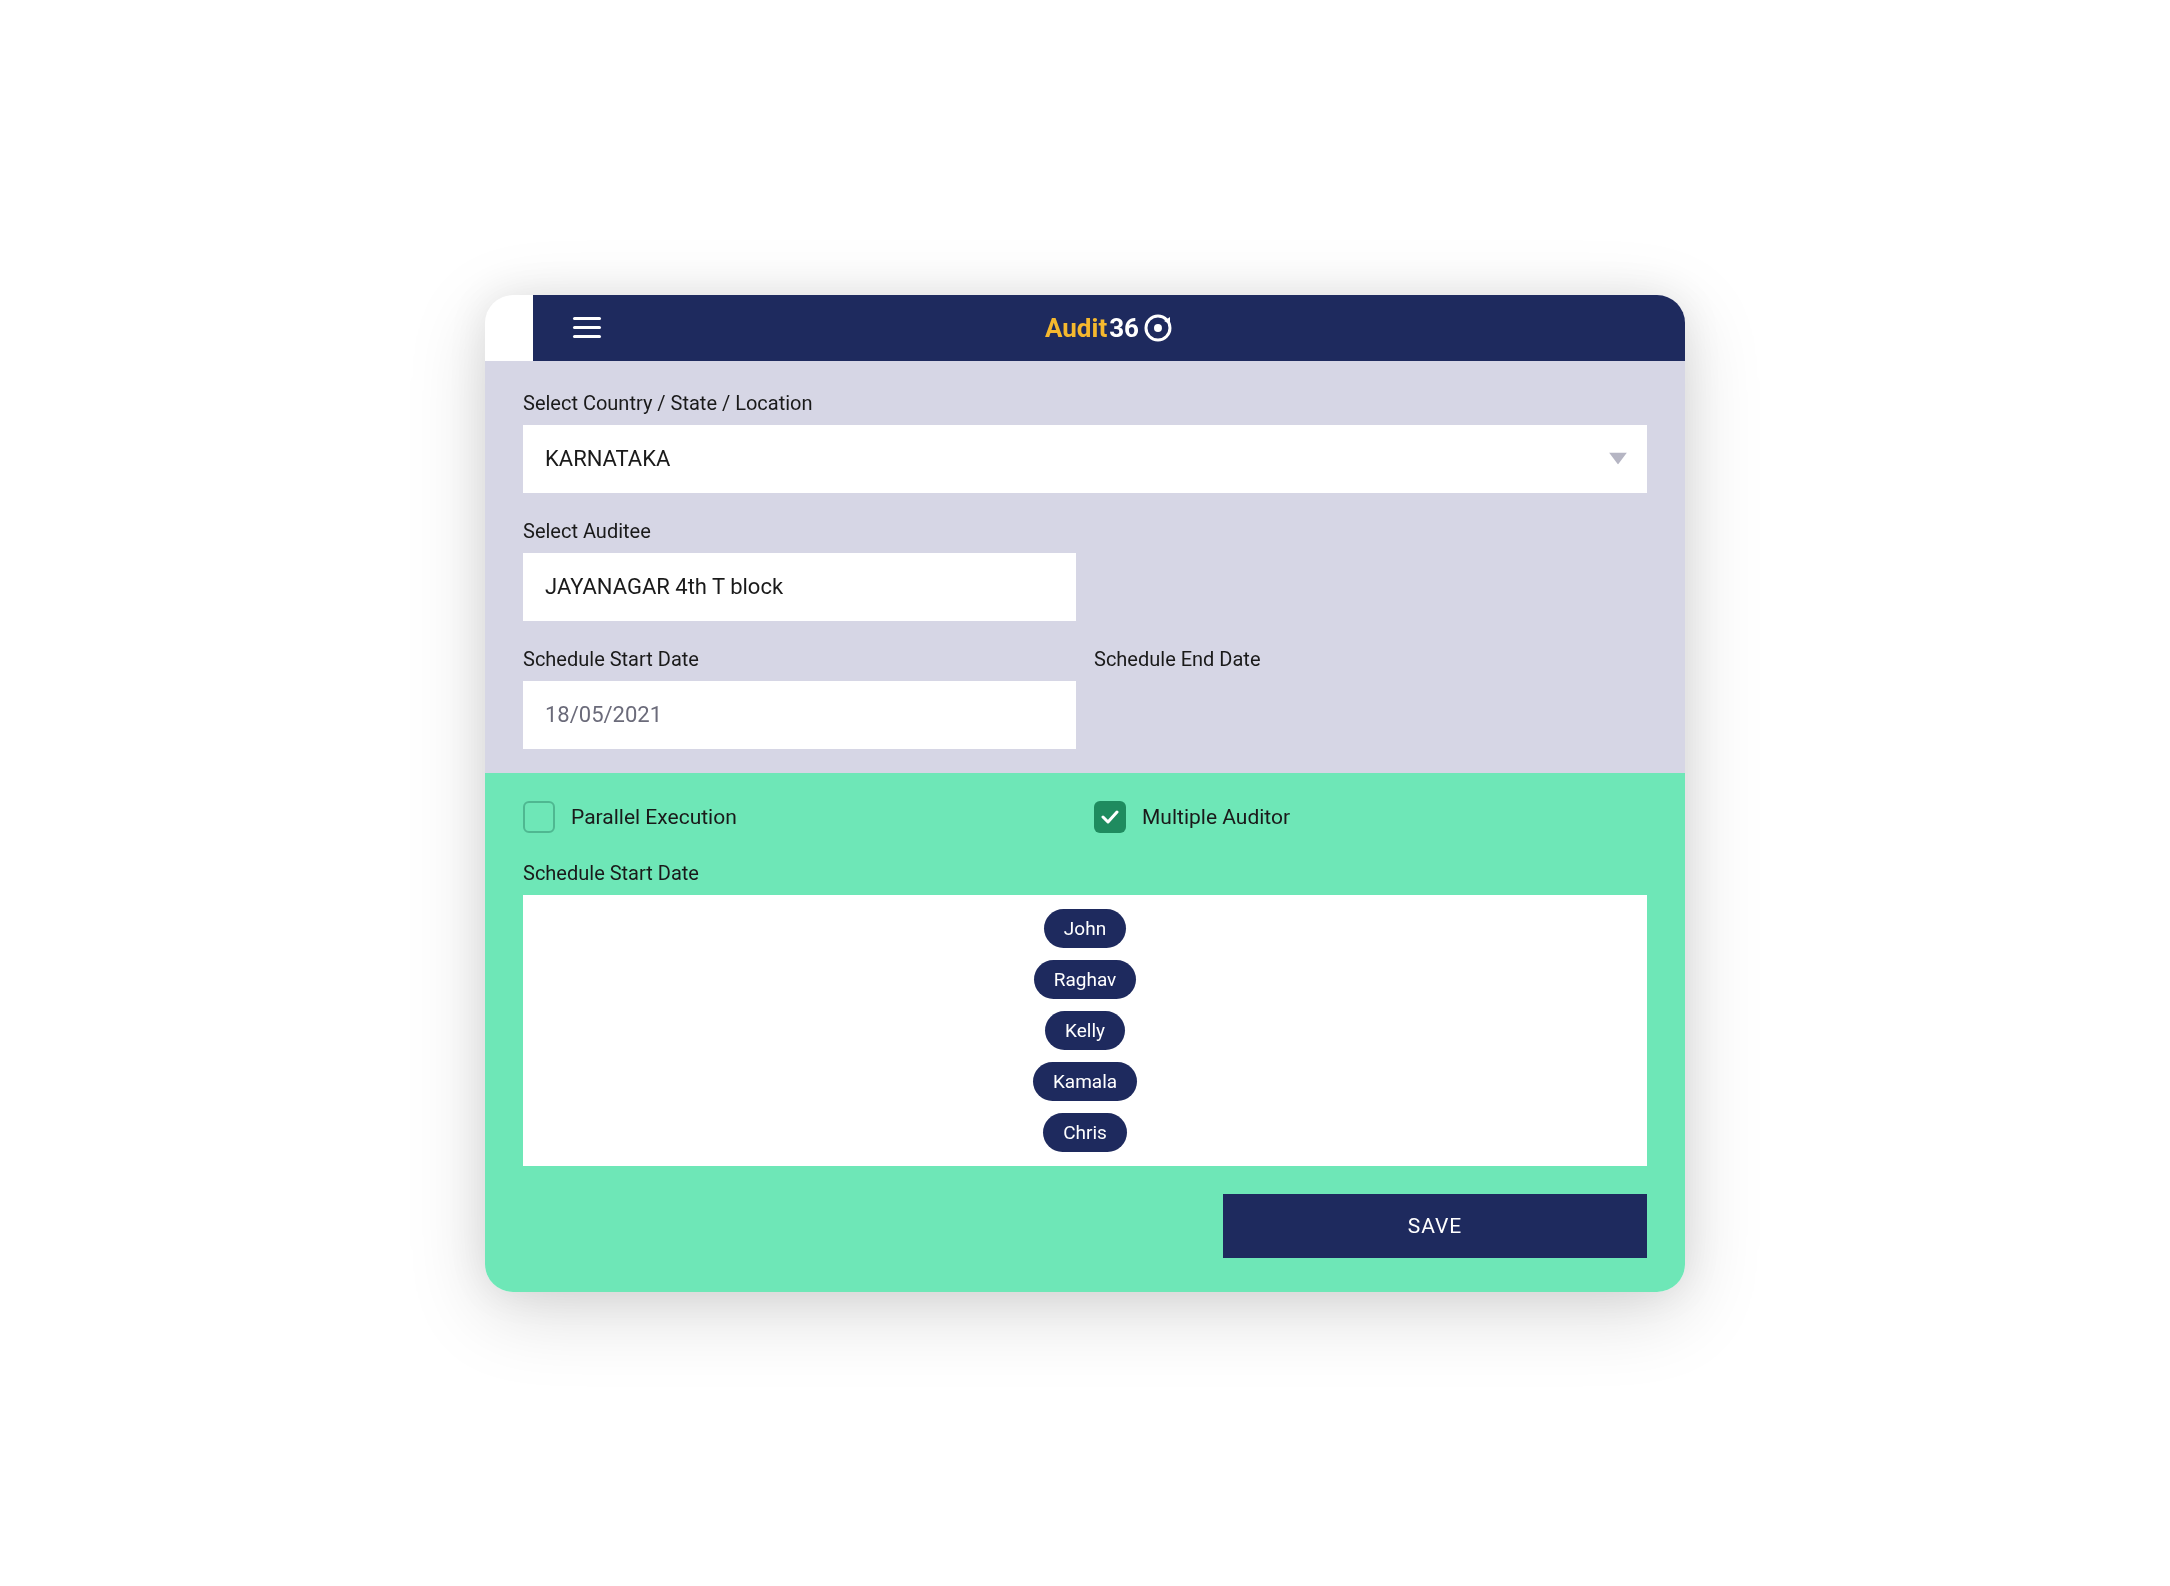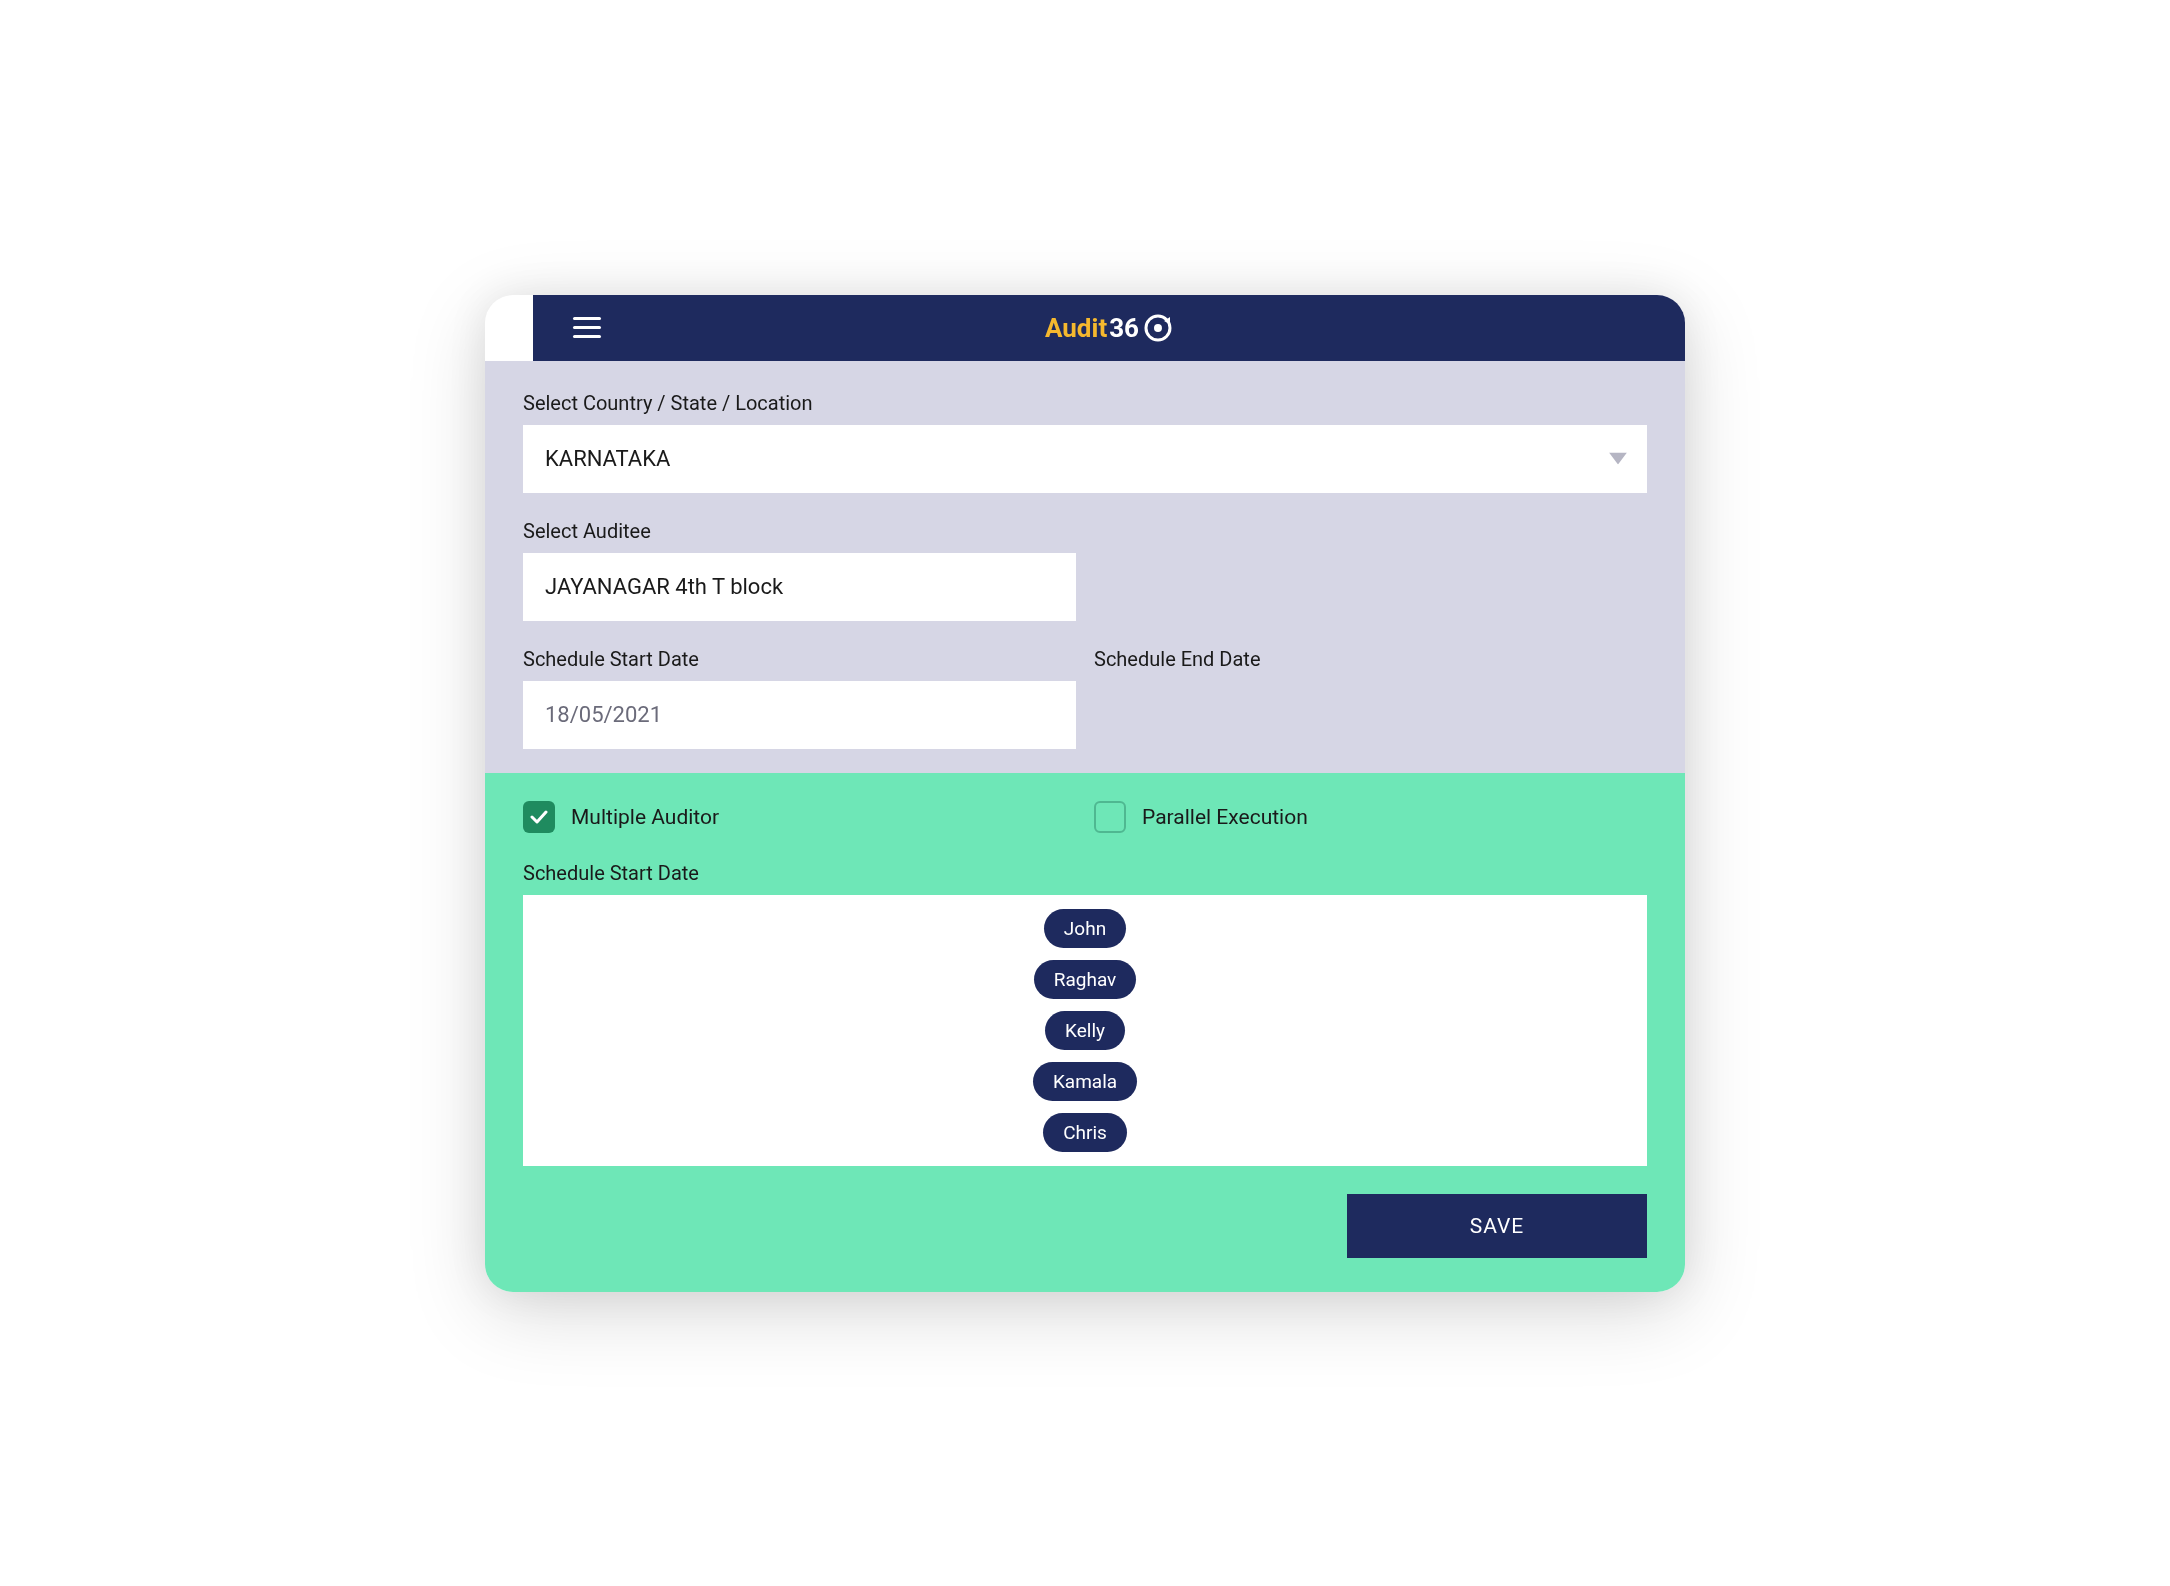--- a/index.html
+++ b/index.html
@@ -213,21 +213,21 @@
       display: flex;
       justify-content: flex-end;
       margin-top: 28px;
     }
     
     .save-button {
       background: #1e2a5e;
       color: #ffffff;
       border: none;
       padding: 20px 4px;
-      width: 300px;
+      width: 424px;
       font-size: 21px;
       letter-spacing: 1px;
       cursor: pointer;
       text-align: center;
     }
   </style>
 </head>
 <body>
 
 <div class="device-frame">
@@ -279,30 +279,30 @@
         <label class="field-label">Schedule End Date</label>
       </div>
     </div>
 
   </div>
 
   <div class="green-section">
 
     <div class="checkbox-row">
       <div class="checkbox-group">
+        <div class="checkbox unchecked"></div>
+        <span class="checkbox-label">Parallel Execution</span>
+      </div>
+      <div class="checkbox-group">
         <div class="checkbox checked">
           <svg viewBox="0 0 18 14">
             <polyline points="2,7 7,12 16,2" fill="none" stroke="#ffffff" stroke-width="3" stroke-linecap="round" stroke-linejoin="round"></polyline>
           </svg>
         </div>
         <span class="checkbox-label">Multiple Auditor</span>
-      </div>
-      <div class="checkbox-group">
-        <div class="checkbox unchecked"></div>
-        <span class="checkbox-label">Parallel Execution</span>
       </div>
     </div>
 
     <label class="tags-label">Schedule Start Date</label>
     <div class="tags-input">
       <span class="tag">John</span>
       <span class="tag">Raghav</span>
       <span class="tag">Kelly</span>
       <span class="tag">Kamala</span>
       <span class="tag">Chris</span>

